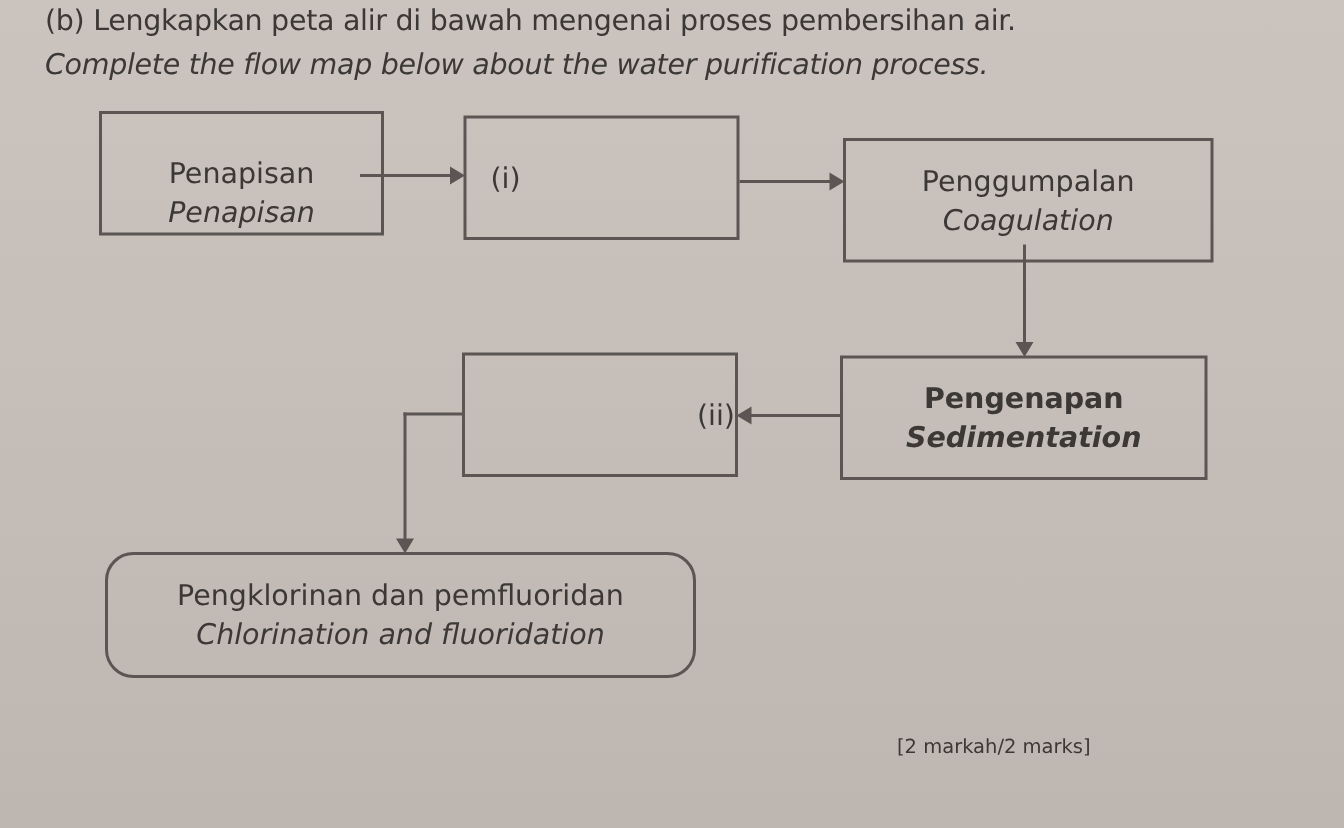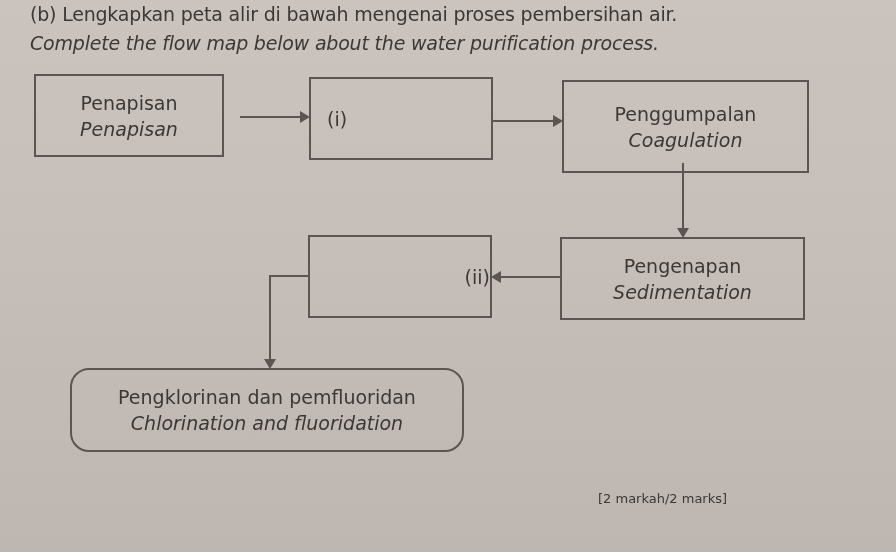--- a/index.html
+++ b/index.html
@@ -25,44 +25,44 @@
   .arr-l { border-top: 6px solid transparent; border-bottom: 6px solid transparent; border-right: 10px solid #5b5653; }
   .arr-d { border-left: 6px solid transparent; border-right: 6px solid transparent; border-top: 10px solid #5b5653; }
   .marks { position: absolute; left: 598px; top: 471px; font-size: 13px; white-space: nowrap; margin-top: 20px; }
 </style>
 </head>
 <body>
 
 <div class="q q1">(b) Lengkapkan peta alir di bawah mengenai proses pembersihan air.</div>
 <div class="q q2">Complete the flow map below about the water purification process.</div>
 
-<div class="box" style="left:34px; top:74px; width:190px; height:83px;">
+<div class="box" style="left:66px; top:74px; width:190px; height:83px;justify-content:flex-end;">
   <span>Penapisan</span>
   <span class="it">Penapisan</span>
 </div>
 
 <div class="line" style="left:240px; top:116px; width:62px; height:2px;"></div>
 <div class="arr arr-r" style="left:300px; top:111px;"></div>
 
 <div class="box blank" style="left:309px; top:77px; width:184px; height:83px;">
   <span>(i)</span>
 </div>
 
 <div class="line" style="left:493px; top:120px; width:62px; height:2px;"></div>
 <div class="arr arr-r" style="left:553px; top:115px;"></div>
 
-<div class="box" style="left:562px; top:80px; width:247px; height:93px;">
+<div class="box" style="left:562px; top:92px; width:247px; height:83px;">
   <span>Penggumpalan</span>
   <span class="it">Coagulation</span>
 </div>
 
 <div class="line" style="left:682px; top:163px; width:2px; height:66px;"></div>
 <div class="arr arr-d" style="left:677px; top:228px;"></div>
 
-<div class="box" style="left:560px; top:237px; width:245px; height:83px;">
+<div class="box" style="left:560px; top:237px; width:245px; height:83px;font-weight:bold;">
   <span>Pengenapan</span>
   <span class="it">Sedimentation</span>
 </div>
 
 <div class="line" style="left:500px; top:276px; width:60px; height:2px;"></div>
 <div class="arr arr-l" style="left:491px; top:271px;"></div>
 
 <div class="box blank" style="left:308px; top:235px; width:184px; height:83px;align-items:flex-end;">
   <span>(ii)</span>
 </div>

